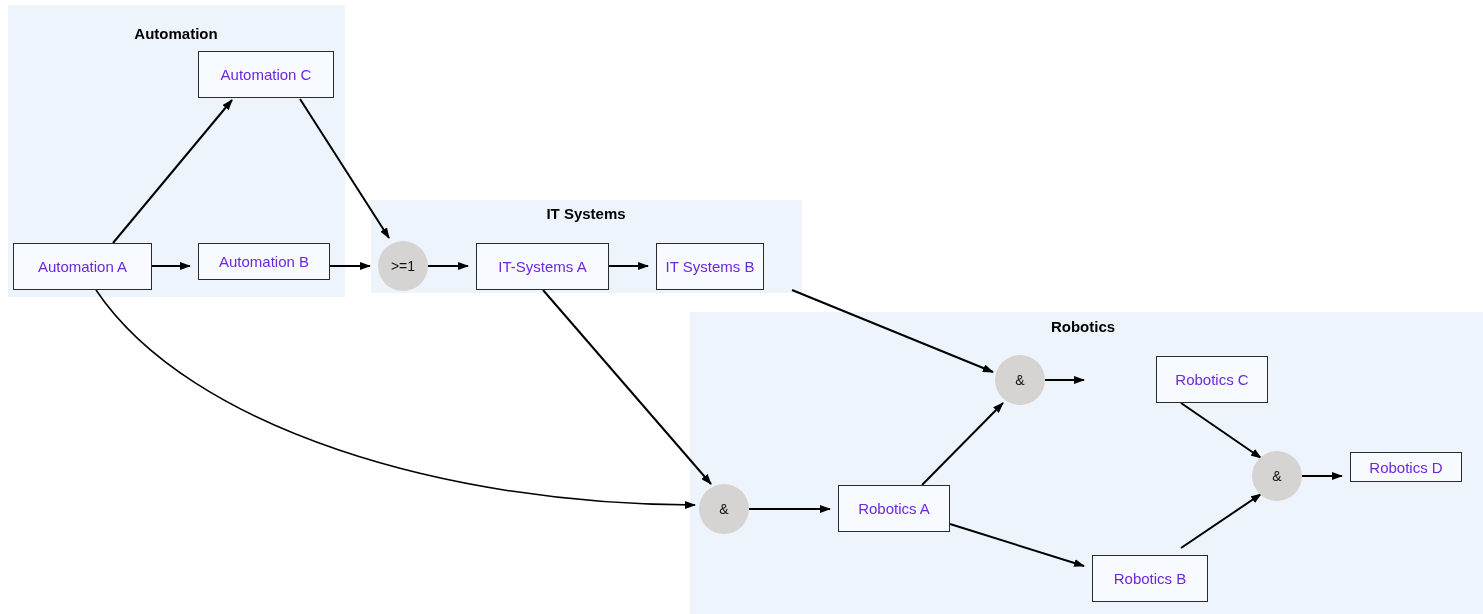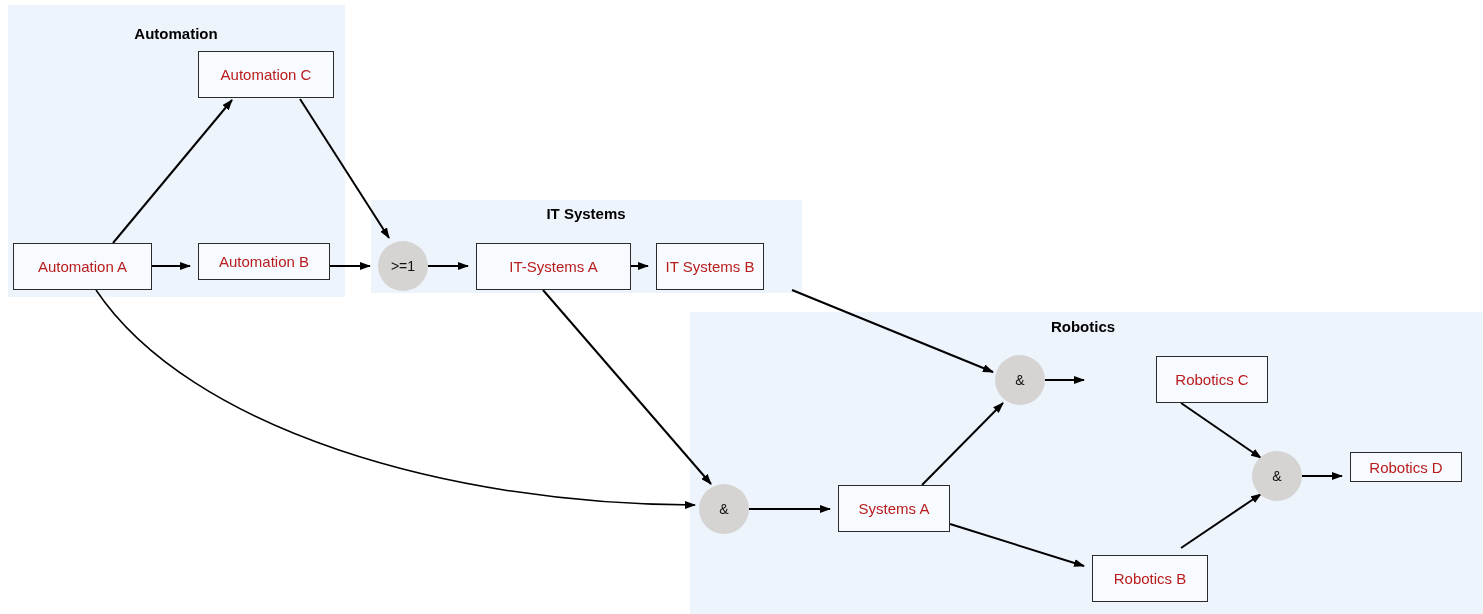--- a/index.html
+++ b/index.html
@@ -42,21 +42,21 @@
   }
   .node-box {
     position: absolute;
     background: #f7fbff;
     border: 1.6px solid #2b2b2b;
     box-sizing: border-box;
     display: flex;
     align-items: center;
     justify-content: center;
     font-size: 15px;
-    color: #b91c1c;
+    color: #6d28d9;
     white-space: nowrap;
   }
   .node-gate {
     position: absolute;
     background: #d6d4d2;
     border-radius: 50%;
     box-sizing: border-box;
     display: flex;
     align-items: center;
     justify-content: center;
@@ -108,31 +108,31 @@
       </div>
       <div class="node-box" style="left: 198px; top: 243px; width: 132px; height: 37px; background: rgb(247, 251, 255); border-color: rgb(43, 43, 43);">
         <span>Automation B</span>
       </div>
       <div class="node-box" style="left: 198px; top: 51px; width: 136px; height: 47px; background: rgb(247, 251, 255); border-color: rgb(43, 43, 43);">
         <span>Automation C</span>
       </div>
       <div class="node-gate" style="left: 378px; top: 241px; width: 50px; height: 50px; background: rgb(214, 212, 210);">
         <span>&gt;=1</span>
       </div>
-      <div class="node-box" style="left: 476px; top: 243px; width: 155px; height: 47px; background: rgb(247, 251, 255); border-color: rgb(43, 43, 43);">
+      <div class="node-box" style="left: 476px; top: 243px; width: 133px; height: 47px; background: rgb(247, 251, 255); border-color: rgb(43, 43, 43);">
         <span>IT-Systems A</span>
       </div>
       <div class="node-box" style="left: 656px; top: 243px; width: 108px; height: 47px; background: rgb(247, 251, 255); border-color: rgb(43, 43, 43);">
         <span>IT Systems B</span>
       </div>
       <div class="node-gate" style="left: 699px; top: 484px; width: 50px; height: 50px; background: rgb(214, 212, 210);">
         <span>&amp;</span>
       </div>
       <div class="node-box" style="left: 838px; top: 485px; width: 112px; height: 47px; background: rgb(247, 251, 255); border-color: rgb(43, 43, 43);">
-        <span>Systems A</span>
+        <span>Robotics A</span>
       </div>
       <div class="node-gate" style="left: 995px; top: 355px; width: 50px; height: 50px; background: rgb(214, 212, 210);">
         <span>&amp;</span>
       </div>
       <div class="node-box" style="left: 1156px; top: 356px; width: 112px; height: 47px; background: rgb(247, 251, 255); border-color: rgb(43, 43, 43);">
         <span>Robotics C</span>
       </div>
       <div class="node-box" style="left: 1092px; top: 555px; width: 116px; height: 47px; background: rgb(247, 251, 255); border-color: rgb(43, 43, 43);">
         <span>Robotics B</span>
       </div>

